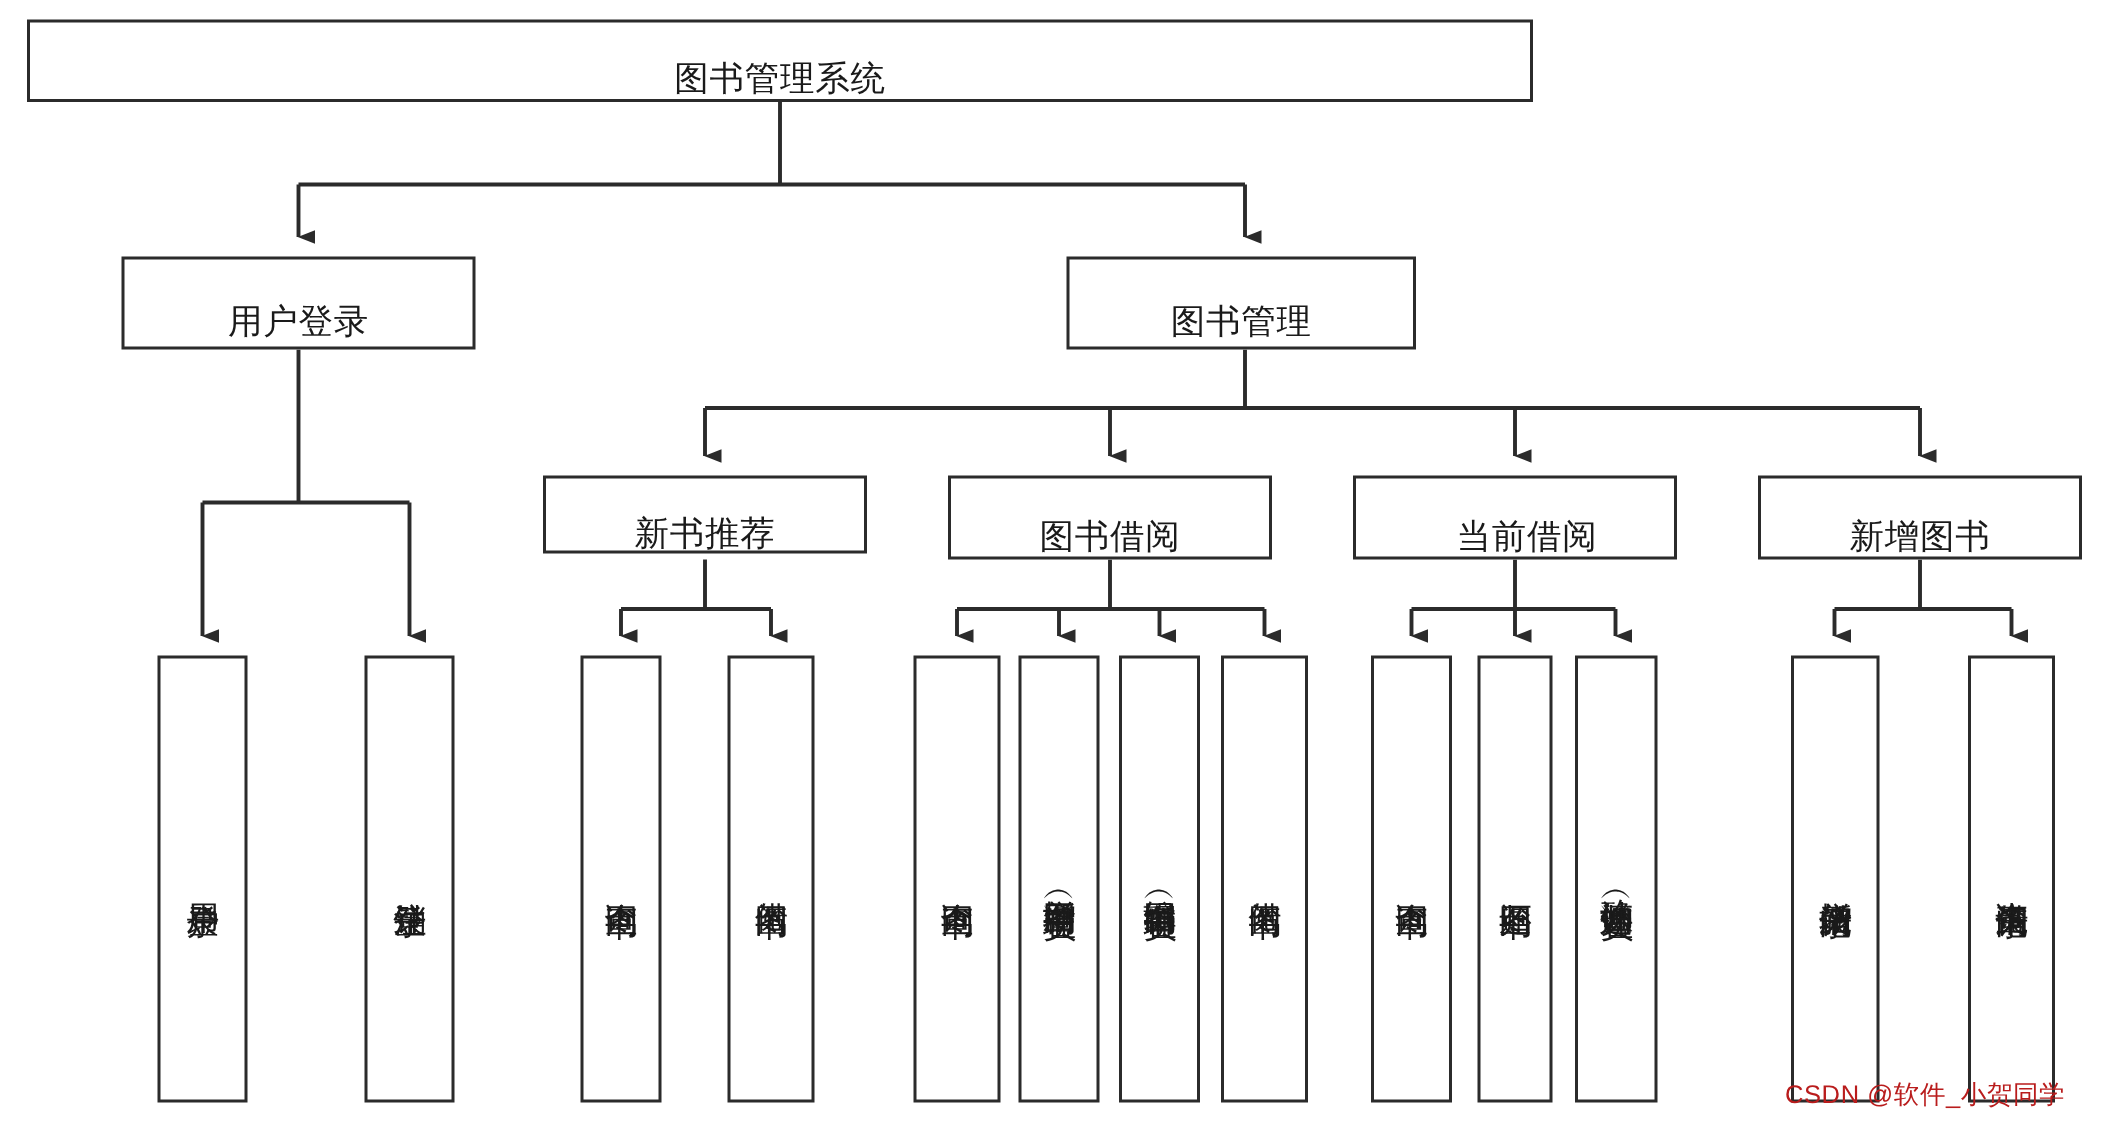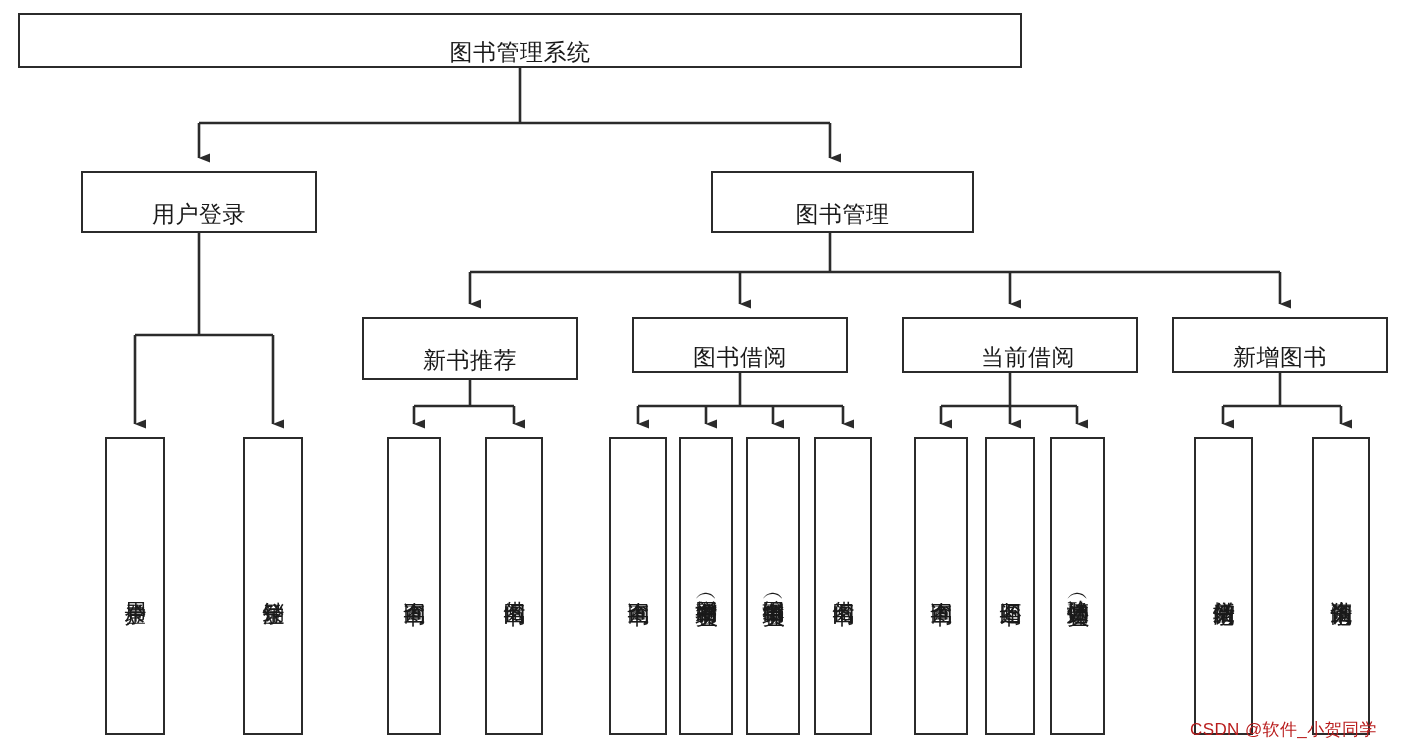--- a/index.html
+++ b/index.html
@@ -138,31 +138,31 @@
     </g>
   </svg>
 
   <div class="node-box" id="node-root" style="left: 18px; top: 13px; width: 1004px; height: 55px;">
     <span class="node-label-h">图书管理系统</span>
   </div>
 
   <div class="node-box" id="node-l2-0" style="left: 81px; top: 171px; width: 236px; height: 62px;">
     <span class="node-label-h">用户登录</span>
   </div>
-  <div class="node-box" id="node-l2-1" style="left: 711px; top: 171px; width: 263px; height: 62px;">
+  <div class="node-box" id="node-l2-1" style="left: 711px; top: 171px; width: 233px; height: 62px;">
     <span class="node-label-h">图书管理</span>
   </div>
 
-  <div class="node-box" id="node-l3-0" style="left: 362px; top: 317px; width: 216px; height: 63px;">
+  <div class="node-box" id="node-l3-0" style="left: 362px; top: 317px; width: 216px; height: 52px;">
     <span class="node-label-h">新书推荐</span>
   </div>
   <div class="node-box" id="node-l3-1" style="left: 632px; top: 317px; width: 216px; height: 56px;">
     <span class="node-label-h">图书借阅</span>
   </div>
-  <div class="node-box" id="node-l3-2" style="left: 902px; top: 317px; width: 236px; height: 56px; padding-left: 16px;">
+  <div class="node-box" id="node-l3-2" style="left: 902px; top: 317px; width: 216px; height: 56px; padding-left: 16px;">
     <span class="node-label-h">当前借阅</span>
   </div>
   <div class="node-box" id="node-l3-3" style="left: 1172px; top: 317px; width: 216px; height: 56px;">
     <span class="node-label-h">新增图书</span>
   </div>
 
   <div class="node-box leaf-box" id="node-leaf-0" style="left: 105px; top: 437px; width: 60px; height: 298px;">
     <span class="node-label-v">用户登录</span>
   </div>
   <div class="node-box leaf-box" id="node-leaf-1" style="left: 243px; top: 437px; width: 60px; height: 298px;">

